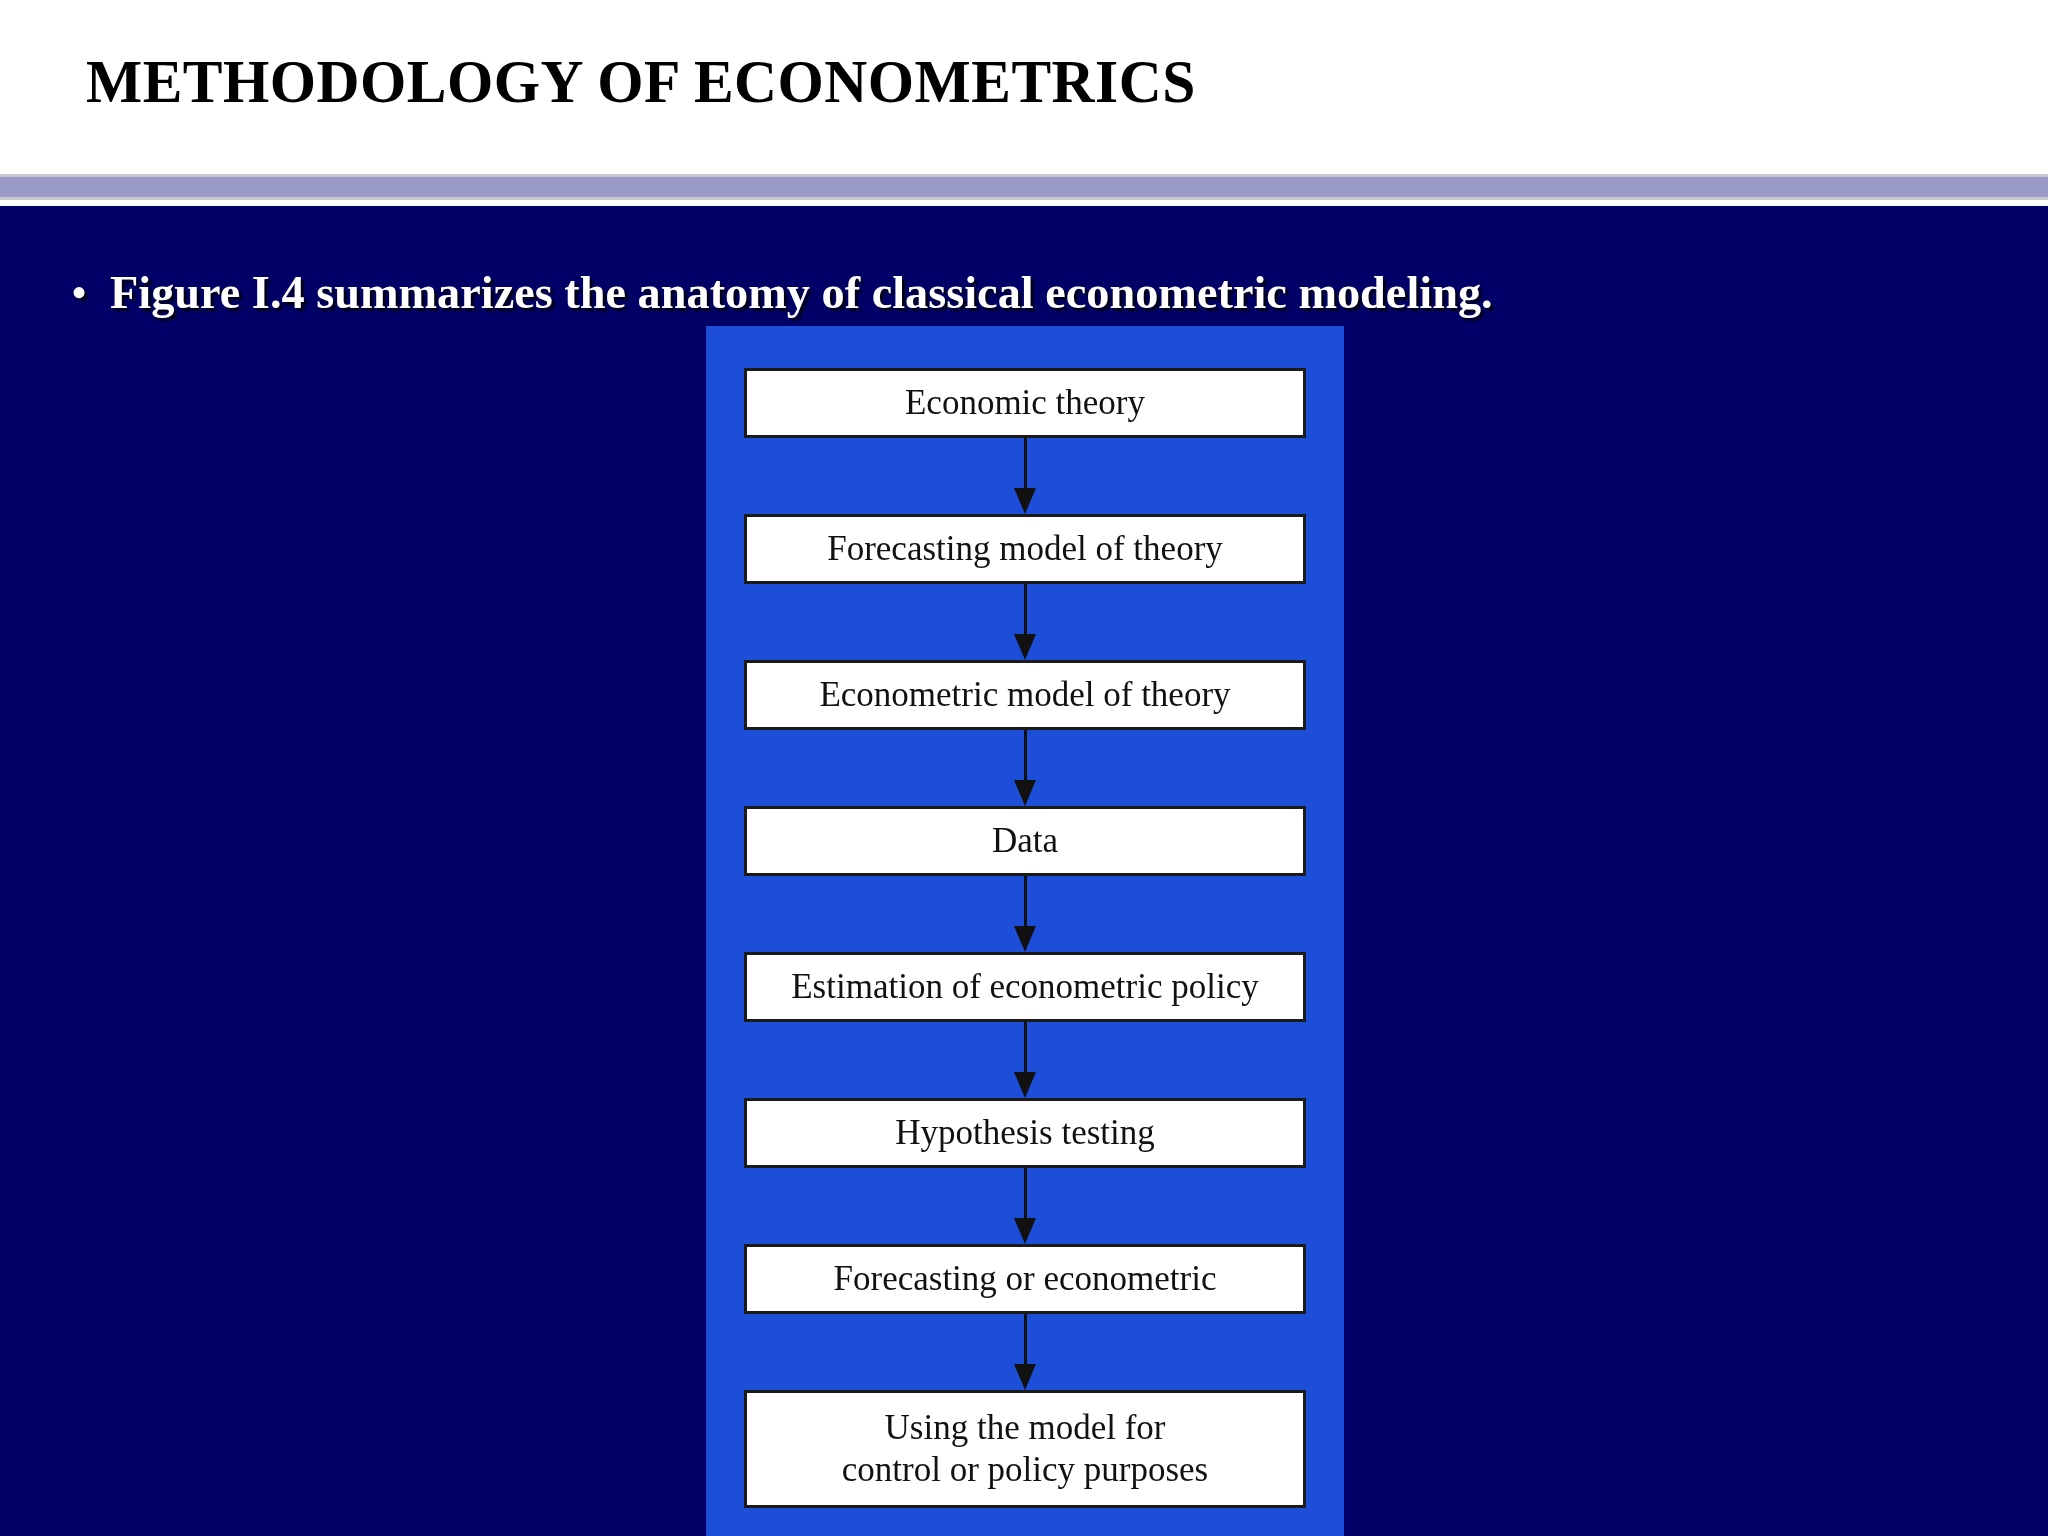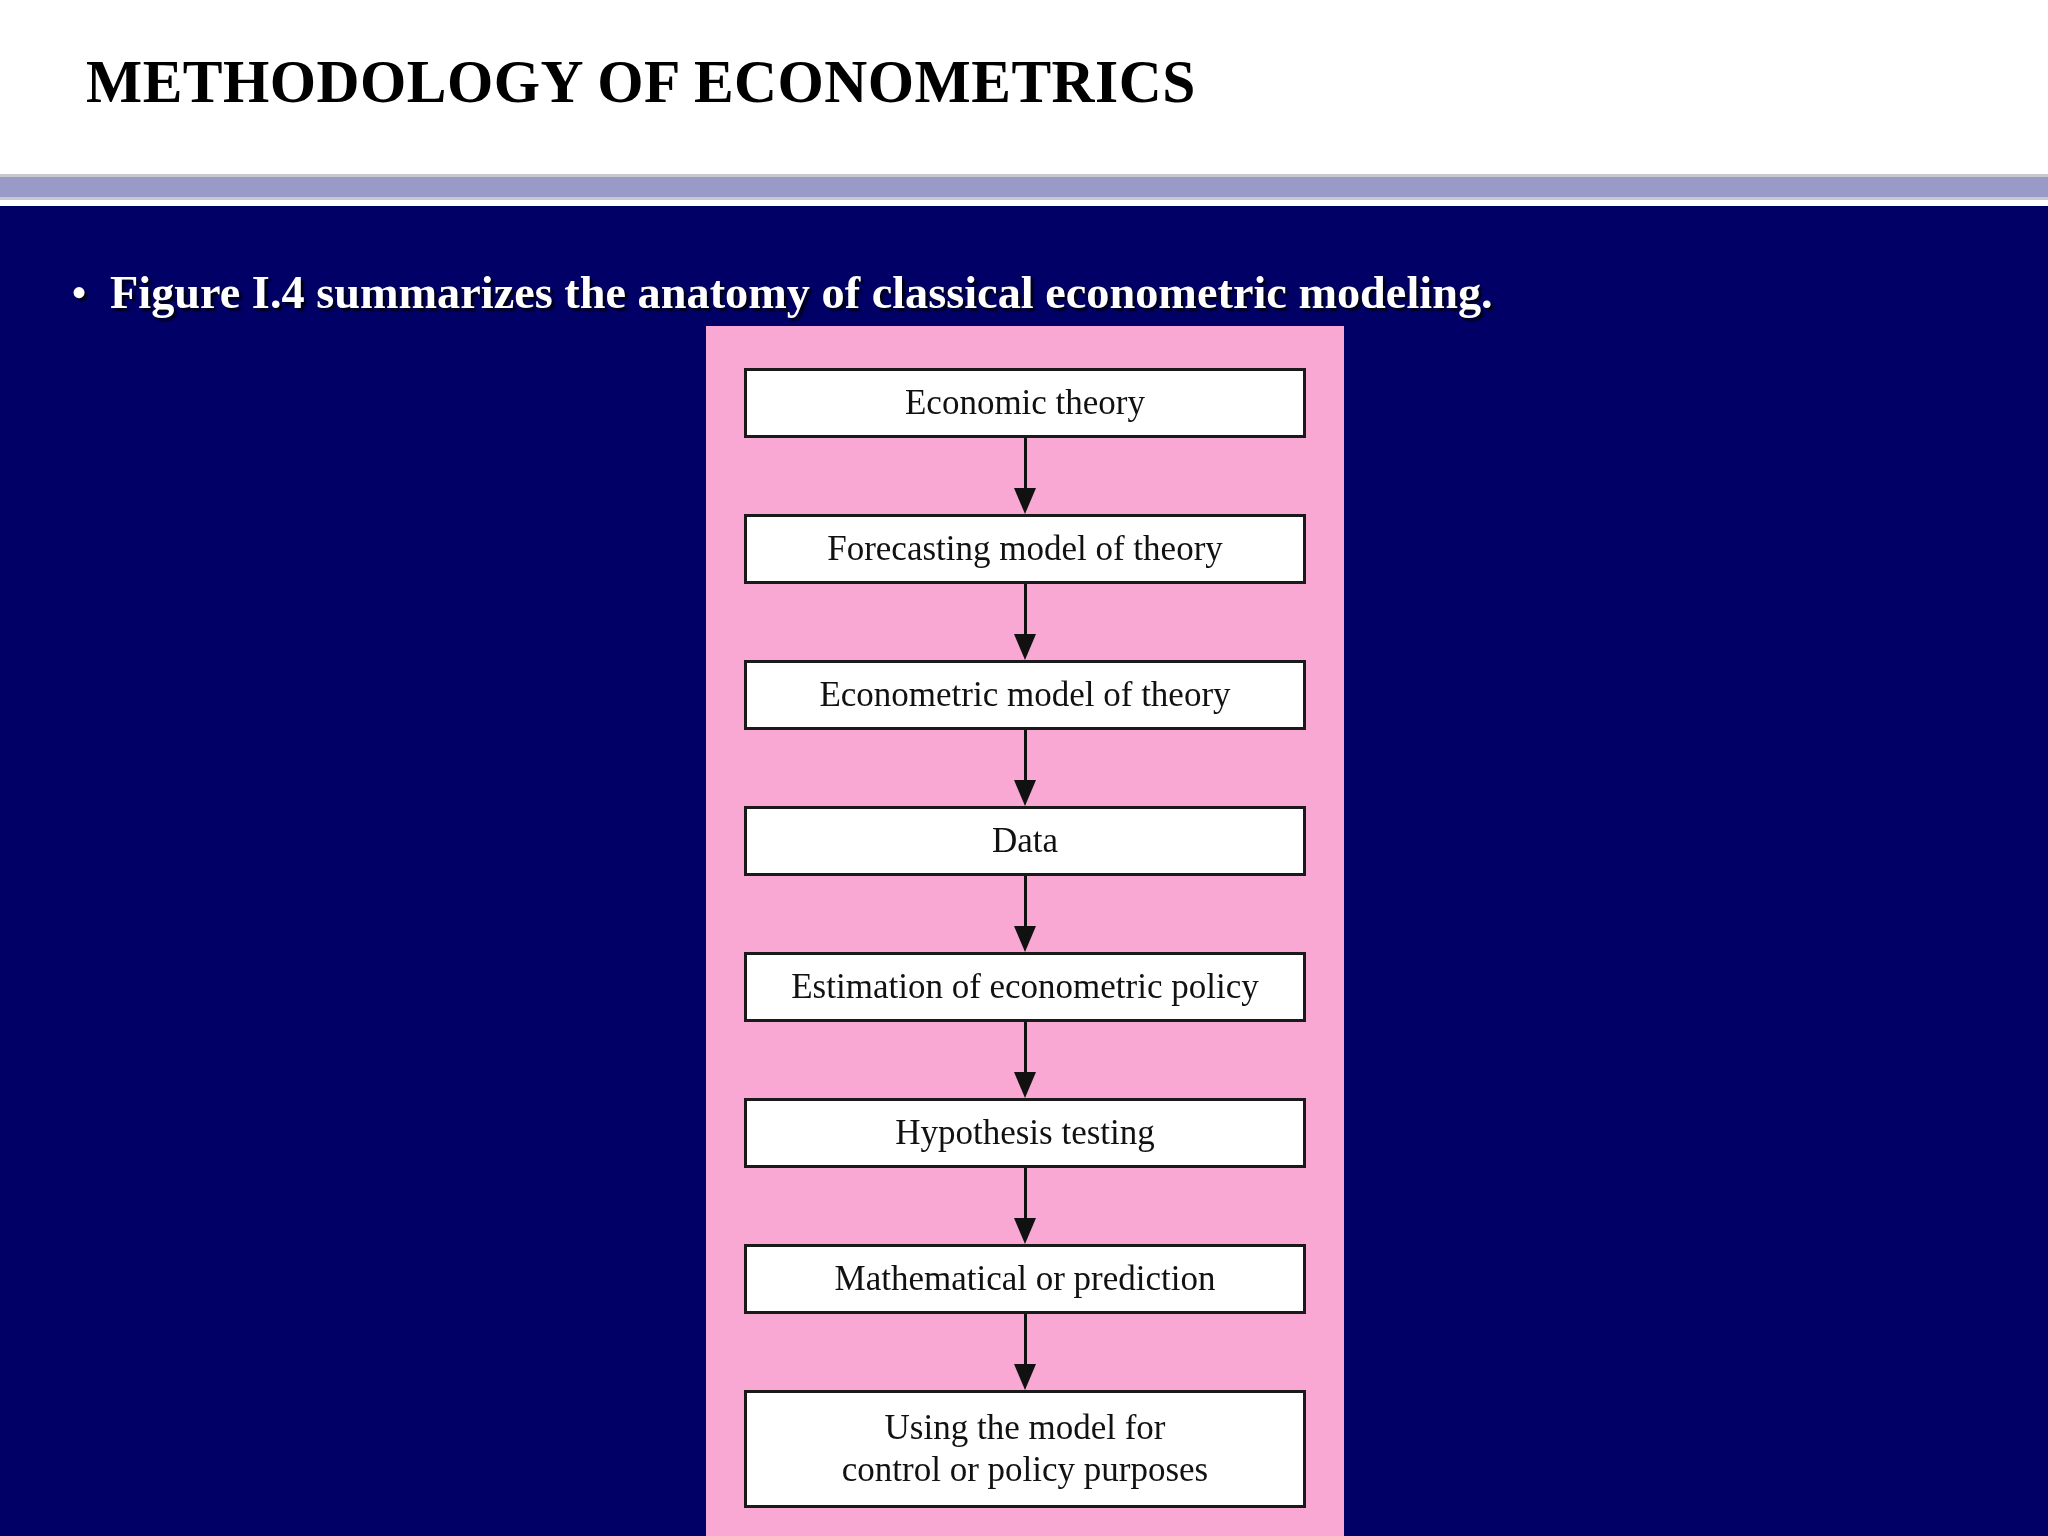--- a/index.html
+++ b/index.html
@@ -112,21 +112,21 @@
     transform-origin: left center;
   }
 
   
   .figure-panel {
     position: absolute;
     left: 706px;
     top: 326px;
     width: 638px;
     height: 1210px;
-    background: #f9a8d4;
+    background: #1d4ed8;
   }
 
   .flow {
     position: absolute;
     left: 38px;
     top: 42px;
     width: 562px;
   }
 
   .flow-node {
@@ -249,21 +249,21 @@
 
       <div class="flow-node h1">
         <span class="node-label">Hypothesis testing</span>
       </div>
       <div class="connector">
         <div class="stem"></div>
         <div class="head"></div>
       </div>
 
       <div class="flow-node h1">
-        <span class="node-label">Mathematical or prediction</span>
+        <span class="node-label">Forecasting or econometric</span>
       </div>
       <div class="connector">
         <div class="stem"></div>
         <div class="head"></div>
       </div>
 
       <div class="flow-node h2">
         <span class="node-label">Using the model for
 control or policy purposes</span>
       </div>

